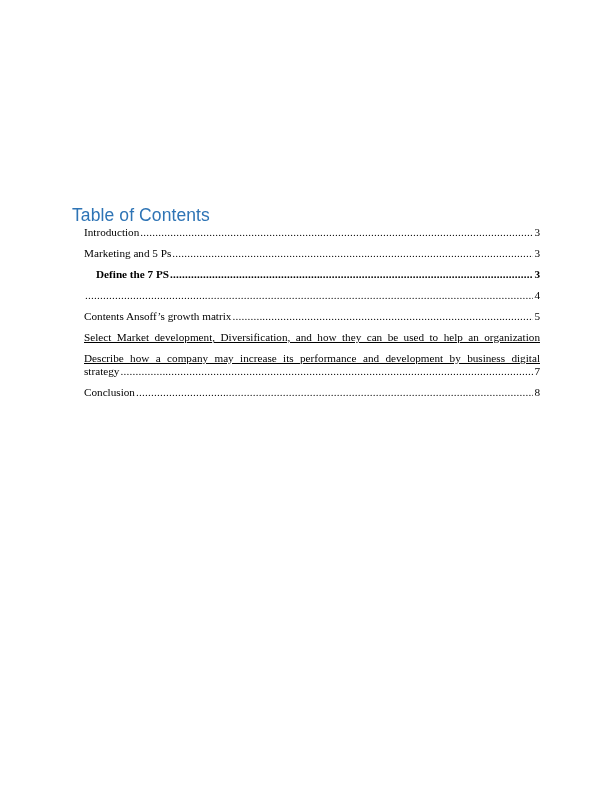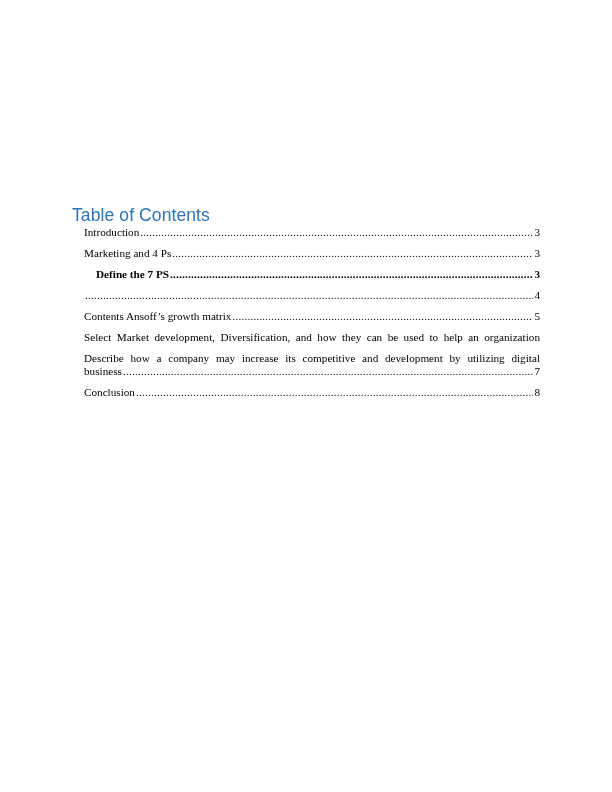--- a/index.html
+++ b/index.html
@@ -75,41 +75,42 @@
     }
     .toc-page {
       flex: 0 0 auto;
     }
     .toc-first-line {
       text-align: justify;
       text-align-last: justify;
       white-space: nowrap;
       display: block;
       width: 100%;
+      text-decoration: underline;
     }
   </style>
 </head>
 <body>
 
 <div class="page">
   <h1 class="toc-heading" style="color: rgb(46, 116, 181);">Table of Contents</h1>
 
   <div class="toc-list">
 
     <div class="toc-entry level-1">
       <div class="toc-line">
         <span class="toc-title">Introduction</span>
         <span class="toc-leader"></span>
         <span class="toc-page">3</span>
       </div>
     </div>
 
     <div class="toc-entry level-1">
       <div class="toc-line">
-        <span class="toc-title">Marketing and 4 Ps</span>
+        <span class="toc-title">Marketing and 5 Ps</span>
         <span class="toc-leader"></span>
         <span class="toc-page">3</span>
       </div>
     </div>
 
     <div class="toc-entry level-2">
       <div class="toc-line">
         <span class="toc-title">Define the 7 PS</span>
         <span class="toc-leader"></span>
         <span class="toc-page">3</span>
@@ -129,23 +130,23 @@
         <span class="toc-leader"></span>
         <span class="toc-page">5</span>
       </div>
     </div>
 
     <div class="toc-entry level-1">
       <span class="toc-first-line">Select Market development, Diversification, and how they can be used to help an organization</span>
     </div>
 
     <div class="toc-entry level-1">
-      <span class="toc-first-line">Describe how a company may increase its competitive and development by utilizing digital</span>
+      <span class="toc-first-line">Describe how a company may increase its performance and development by business digital</span>
       <div class="toc-line">
-        <span class="toc-title">business</span>
+        <span class="toc-title">strategy</span>
         <span class="toc-leader"></span>
         <span class="toc-page">7</span>
       </div>
     </div>
 
     <div class="toc-entry level-1">
       <div class="toc-line">
         <span class="toc-title">Conclusion</span>
         <span class="toc-leader"></span>
         <span class="toc-page">8</span>

